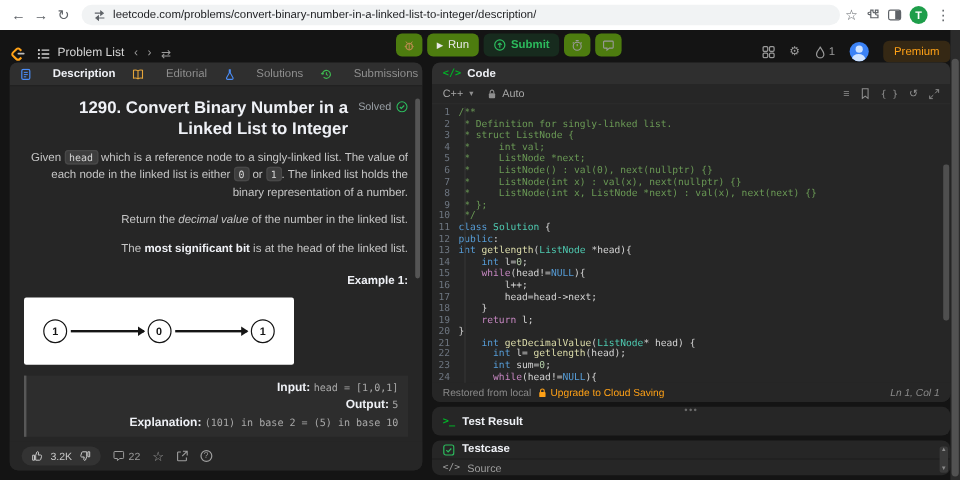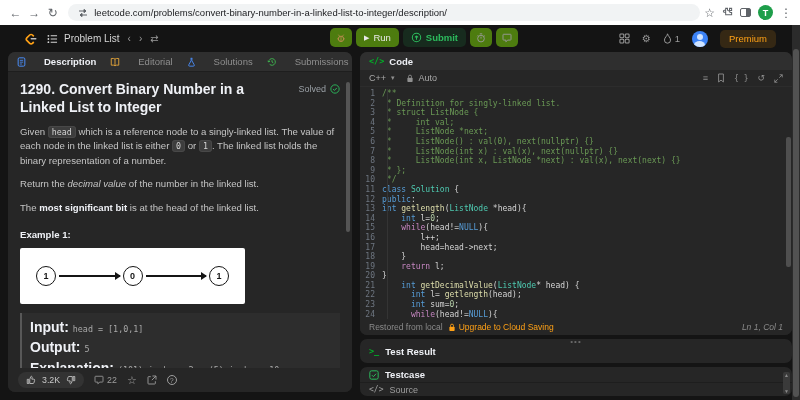--- a/index.html
+++ b/index.html
@@ -17,21 +17,21 @@
   .url-text { font-size:9.5px; color:#202124; white-space:nowrap; overflow:hidden; }
   .browser-right { display:flex; align-items:center; gap:7px; margin-left:auto; }
   .b-ic { color:#5f6368; font-size:12px; display:flex; align-items:center; }
   .side-panel-ic { width:11px; height:9px; border:1.2px solid #5f6368; border-radius:2px; position:relative; }
   .side-panel-ic::after { content:""; position:absolute; right:0; top:0; bottom:0; width:4px; background:#5f6368; }
   .avatar-chrome { width:15px; height:15px; border-radius:50%; background:#1e9e4a; color:#fff;
     font-size:9px; font-weight:bold; display:flex; align-items:center; justify-content:center; }
 
   
   .topbar { position:absolute; left:0; top:25px; width:800px; height:27px;
-    display:flex; align-items:center; padding:0 24px; color:#b3b3b3; }
+    display:flex; align-items:flex-end; padding:0 8px; color:#b3b3b3; }
   .tb-left { display:flex; align-items:center; gap:8px; }
   .pl-group { display:flex; align-items:center; gap:6px; color:#d5d5d5; font-size:10px; }
   .tb-ic { color:#9a9a9a; font-size:10px; display:flex; align-items:center; }
   .tb-center { position:absolute; left:330px; top:3px; display:flex; align-items:center; gap:4px; }
   .tb-btn { height:19px; border-radius:5px; background:#4d7c0f; display:flex; align-items:center;
     gap:4px; padding:0 8px; font-size:9.5px; color:#e8e8e8; }
   .tb-btn.icon-only { padding:0 6px; }
   .tb-btn.submit { color:#2cbb5d; background:rgba(44,187,93,0.14); font-weight:bold; }
   .tb-right { margin-left:auto; display:flex; align-items:center; gap:12px; }
   .streak { display:flex; align-items:center; gap:3px; font-size:9.5px; color:#9a9a9a; }
@@ -47,42 +47,42 @@
   .code-panel  { left:360px; top:52px; width:432px; height:283px; }
   .tr-panel    { left:360px; top:339px; width:432px; height:24px; }
   .tc-panel    { left:360px; top:367px; width:432px; height:29px; }
 
   .tab-bar { height:20px; background:#2f2f2f; border-bottom:1px solid #1e1e1e;
     display:flex; align-items:center; padding:0 9px; gap:7px; }
   .tab { display:flex; align-items:center; gap:18px; font-size:9.5px; color:#8f8f8f; }
   .tab.active { color:#eff1f6; font-weight:bold; }
   .vdiv { width:1px; height:10px; background:#454545; }
 
-  .lp-content { position:relative; height:296px; padding:9px 12px 0 12px; overflow:hidden; }
+  .lp-content { position:relative; height:296px; padding:9px 12px 0 12px; overflow:hidden;text-align:right; }
   .title-row { display:flex; justify-content:space-between; align-items:flex-start; }
   .p-title { font-size:14px; font-weight:bold; color:#eff1f6; line-height:1.25; width:270px; }
   .solved { display:flex; align-items:center; gap:4px; font-size:9px; color:#9aa0a6; margin-top:3px; }
   .chips { display:flex; gap:6px; margin-top:9px; }
   .chip { height:15px; border-radius:8px; background:#333333; color:#c9c9c9; font-size:8.5px;
     display:flex; align-items:center; gap:3px; padding:0 8px; }
   .chip.easy { color:#00b8a3; }
   .desc p { font-size:9.6px; color:#c5c5c5; line-height:1.5; margin-top:9px; }
   .codechip { font-family:"DejaVu Sans Mono", monospace; font-size:8.3px; background:#3d3d3d;
     border:1px solid #484848; border-radius:3px; padding:0 3px; color:#d4d4d4; }
   .ex-label { font-size:9.6px; font-weight:bold; color:#eff1f6; margin-top:14px; }
   .diagram-box { margin-top:8px; width:225px; height:56px; background:#ffffff; border-radius:2px;
     display:flex; align-items:center; padding:0 16px; }
   .node { width:20px; height:20px; border:1.6px solid #151515; border-radius:50%; background:#fff;
     color:#151515; font-size:9px; font-weight:bold; display:flex; align-items:center; justify-content:center; flex:0 0 auto; }
   .arrow { flex:1; height:1.6px; background:#151515; position:relative; margin:0 3px; }
   .arrow::after { content:""; position:absolute; right:-1px; top:-3.2px;
     border-left:6px solid #151515; border-top:4px solid transparent; border-bottom:4px solid transparent; }
   .ex-block { margin-top:9px; border-left:2px solid #585858; background:rgba(255,255,255,0.035);
     padding:4px 8px; font-family:"DejaVu Sans Mono", monospace; font-size:8.4px; line-height:1.45; }
-  .ex-line .lab { font-family:"Liberation Sans", sans-serif; font-weight:bold; color:#eff1f6; font-size:14px; }
+  .ex-line .lab { font-family:"Liberation Sans", sans-serif; font-weight:bold; color:#eff1f6; font-size:10px; }
   .ex-line .val { color:#a9a9a9; }
   .lp-footer { position:absolute; left:0; bottom:0; width:100%; height:24px; background:#262626;
     display:flex; align-items:center; gap:10px; padding:0 10px; color:#9e9e9e; }
   .vote-pill { display:flex; align-items:center; gap:6px; background:#333333; border-radius:10px;
     height:16px; padding:0 8px; font-size:8.8px; color:#c9c9c9; }
   .foot-ic { display:flex; align-items:center; gap:3px; font-size:8.8px; color:#9e9e9e; }
   .help-circle { width:10px; height:10px; border:1px solid #9e9e9e; border-radius:50%;
     font-size:7px; display:flex; align-items:center; justify-content:center; }
   .lp-scroll { position:absolute; right:2px; top:30px; width:4px; height:150px; background:#555; border-radius:2px; }
 

